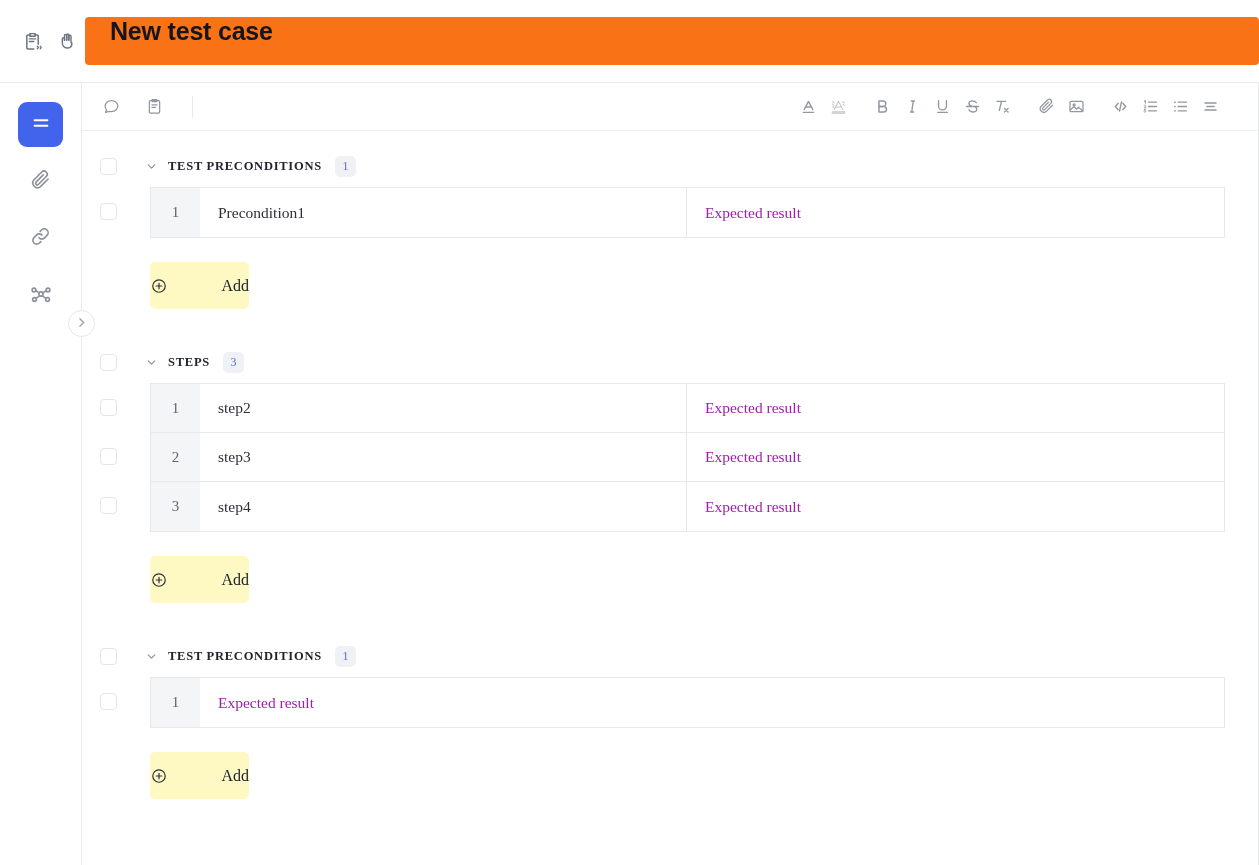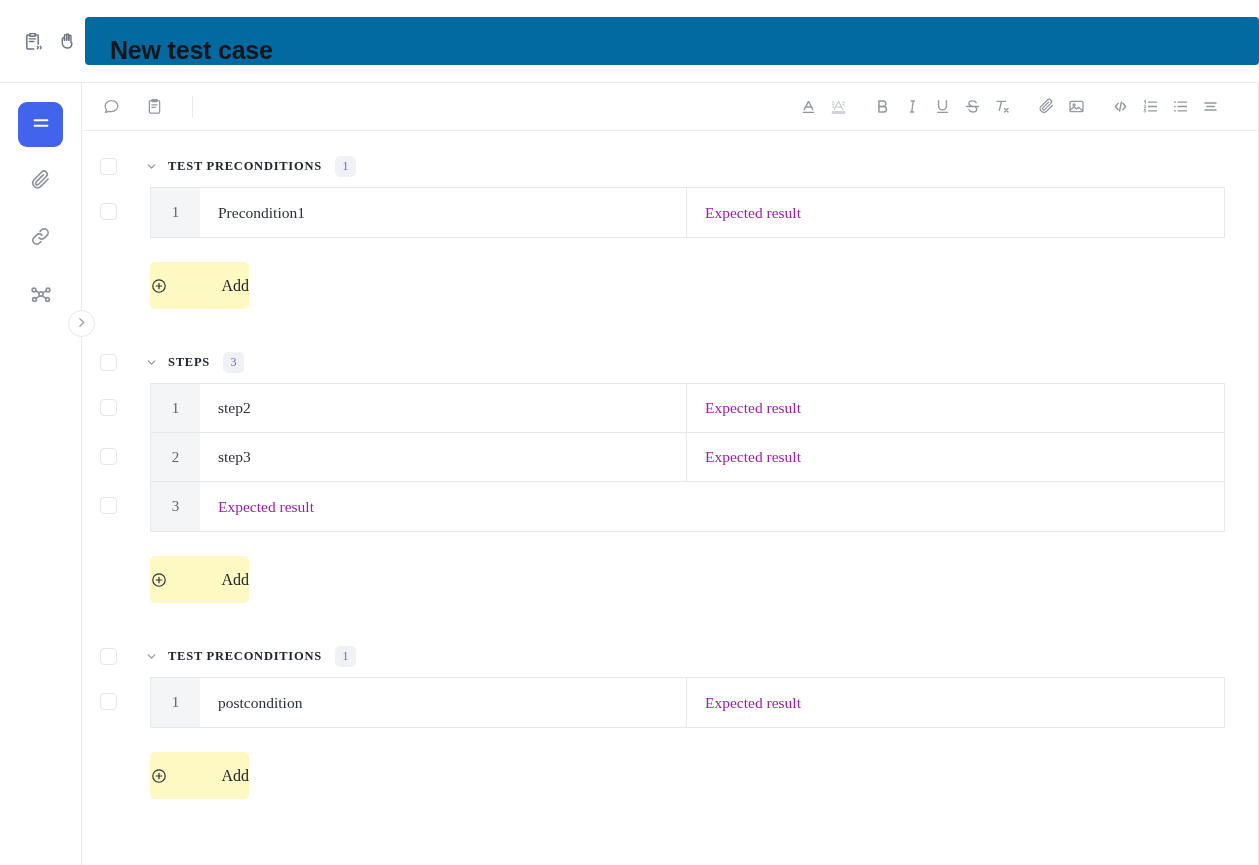--- a/index.html
+++ b/index.html
@@ -24,24 +24,24 @@
     display: flex;
     align-items: center;
     gap: 14px;
     padding-left: 22px;
     flex: 0 0 auto;
   }
   .tb-icon { color: #6b7280; display: flex; align-items: center; cursor: pointer; }
   .title-wrap {
     flex: 1 1 auto;
     height: 48px;
-    background: #0369a1;
+    background: #f97316;
     border-radius: 4px;
     display: flex;
-    align-items: flex-end;
+    align-items: flex-start;
     padding-left: 25px;
     margin-right: 0px;
   }
   .title-text {
     font-size: 25px;
     font-weight: bold;
     color: #14161c;
     letter-spacing: -0.2px;
   }
 
@@ -476,20 +476,21 @@
               <div class="row-text">step2</div>
               <div class="row-exp">Expected result</div>
             </div>
             <div class="row-box">
               <div class="row-num">2</div>
               <div class="row-text">step3</div>
               <div class="row-exp">Expected result</div>
             </div>
             <div class="row-box">
               <div class="row-num">3</div>
+              <div class="row-text">step4</div>
               <div class="row-exp">Expected result</div>
             </div>
           </div>
         </div>
         <div class="add-btn">
           <span class="add-icon">
             <svg width="18" height="18" viewBox="0 0 24 24" fill="none" stroke="currentColor" stroke-width="1.6" stroke-linecap="round">
                 <circle cx="12" cy="12" r="8.3"></circle>
                 <path d="M12 8.3v7.4M8.3 12h7.4"></path>
               </svg>
@@ -513,21 +514,20 @@
         </div>
         <div class="row-wrap">
           <div class="cb-col">
             <span class="cb-cell">
                 <span class="cb"></span>
               </span>
           </div>
           <div class="row-group">
             <div class="row-box">
               <div class="row-num">1</div>
-              <div class="row-text">postcondition</div>
               <div class="row-exp">Expected result</div>
             </div>
           </div>
         </div>
         <div class="add-btn">
           <span class="add-icon">
             <svg width="18" height="18" viewBox="0 0 24 24" fill="none" stroke="currentColor" stroke-width="1.6" stroke-linecap="round">
                 <circle cx="12" cy="12" r="8.3"></circle>
                 <path d="M12 8.3v7.4M8.3 12h7.4"></path>
               </svg>

